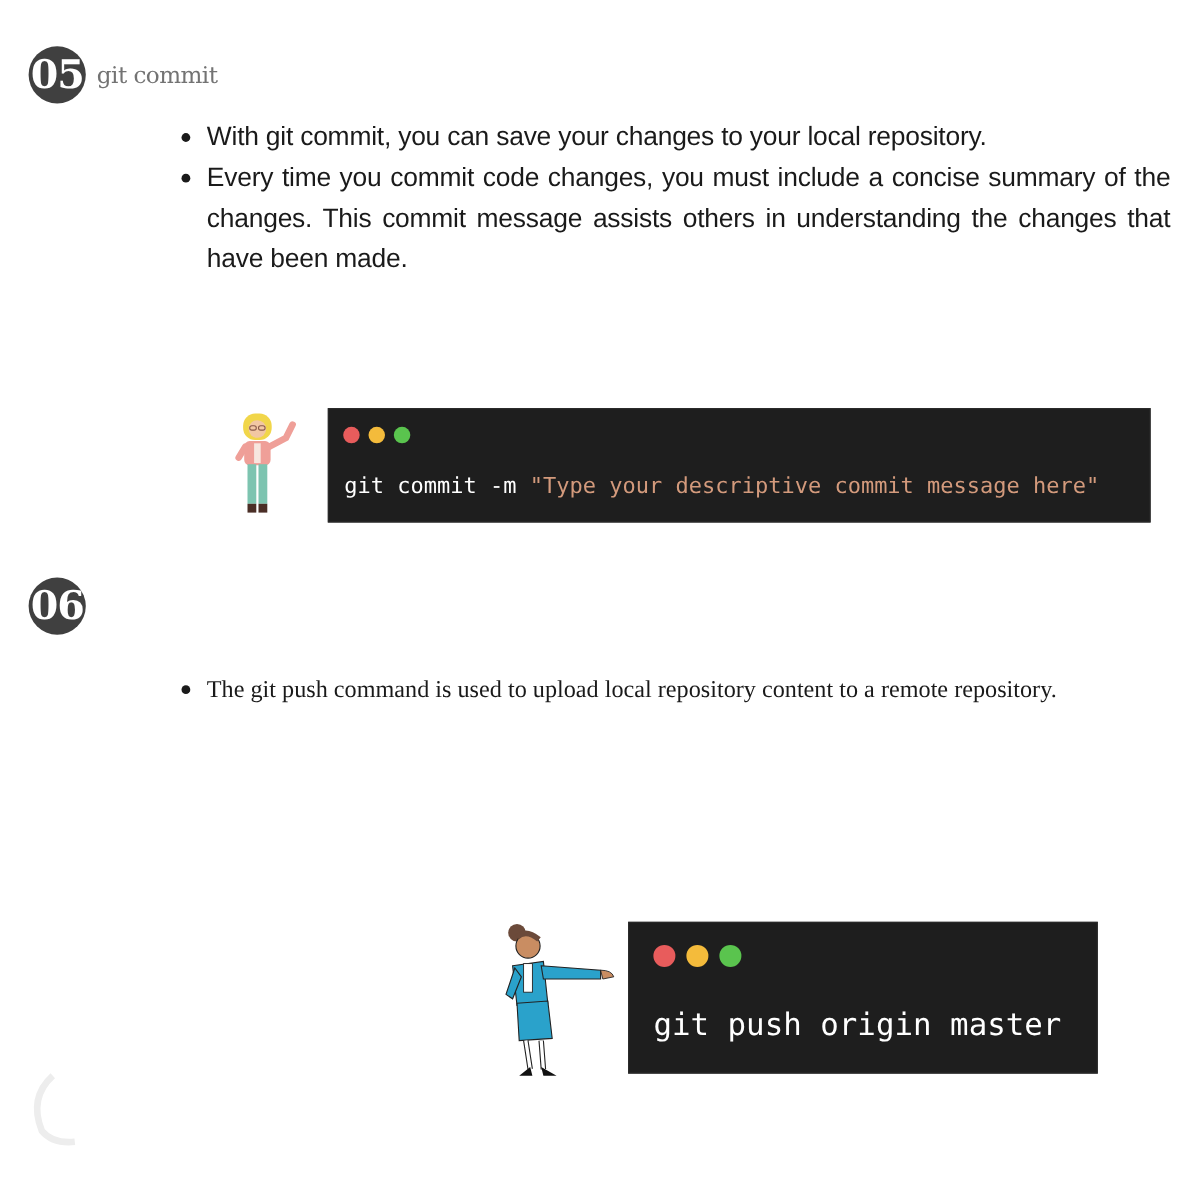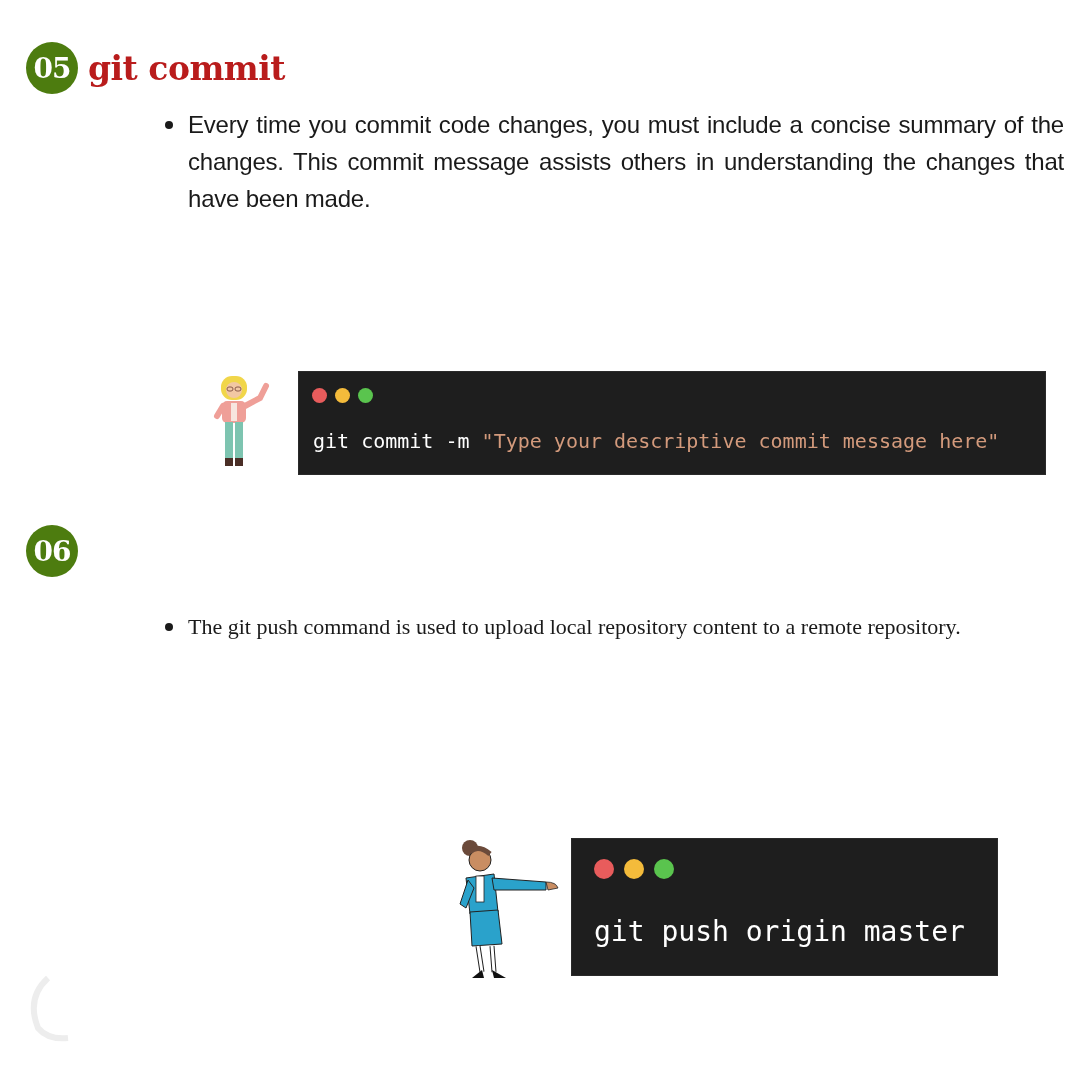--- a/index.html
+++ b/index.html
@@ -2,29 +2,29 @@
 <html><head>
 <meta charset="utf-8">
 <style>
   * { box-sizing: border-box; margin: 0; padding: 0; }
   html, body { width: 1080px; height: 1080px; background: #ffffff; overflow: hidden; }
   body { position: relative; font-family: "Liberation Sans", sans-serif; color: #1a1a1a; }
 
   .section-head { position: absolute; left: 26px; display: flex; align-items: center; }
   .badge {
     width: 52px; height: 52px; border-radius: 50%;
-    background: #4d7c0f; color: #ffffff;
+    background: #404040; color: #ffffff;
     display: flex; align-items: center; justify-content: center;
-    font-family: "DejaVu Serif", serif; font-weight: bold; font-size: 28px;
+    font-family: "DejaVu Serif", serif; font-weight: bold; font-size: 36px;
     letter-spacing: -1px;
   }
   .section-title {
     margin-left: 10px;
-    font-family: "DejaVu Serif", serif; font-weight: bold; font-size: 33px;
-    color: #b91c1c; letter-spacing: -0.5px;
+    font-family: "DejaVu Serif", serif; font-weight: normal; font-size: 21px;
+    color: #737373; letter-spacing: -0.5px;
   }
 
   .bullets { position: absolute; left: 160px; width: 904px; list-style: none; }
   .bullets li {
     position: relative; padding-left: 28px;
     text-align: justify; text-align-last: left;
   }
   .bullets li::before {
     content: ""; position: absolute; left: 5px;
     width: 8px; height: 8px; border-radius: 50%; background: #1a1a1a;
@@ -60,20 +60,21 @@
 </style>
 </head>
 <body>
 
 <div class="section-head" style="top:42px;">
   <div class="badge">05</div>
   <div class="section-title">git commit</div>
 </div>
 
 <ul class="bullets sans" style="top:106px;">
+  <li>With git commit, you can save your changes to your local repository.</li>
   <li>Every time you commit code changes, you must include a concise summary of the changes. This commit message assists others in understanding the changes that have been made.</li>
 </ul>
 
 <svg class="figure" style="left:210px; top:372px;" width="64" height="100" viewBox="0 0 64 100">
   <rect x="11" y="4" width="26" height="24" rx="11" fill="#f1d64a"></rect>
   <circle cx="24" cy="18" r="8" fill="#f2c7a3"></circle>
   <rect x="17" y="15" width="6" height="4" rx="2" fill="none" stroke="#8a5a4a" stroke-width="1"></rect>
   <rect x="25" y="15" width="6" height="4" rx="2" fill="none" stroke="#8a5a4a" stroke-width="1"></rect>
   <rect x="12" y="29" width="24" height="22" rx="5" fill="#ef9f98"></rect>
   <rect x="21" y="31" width="6" height="18" fill="#f7e6df"></rect>

